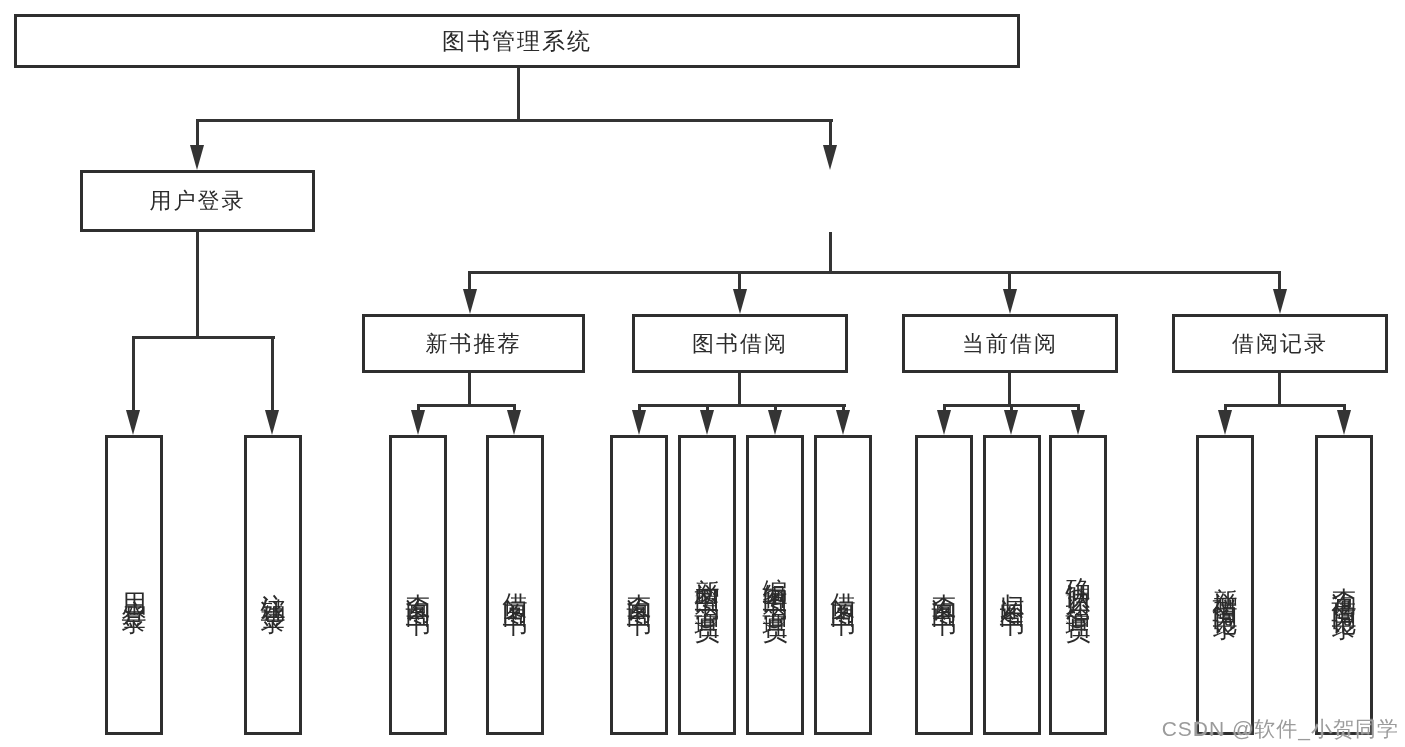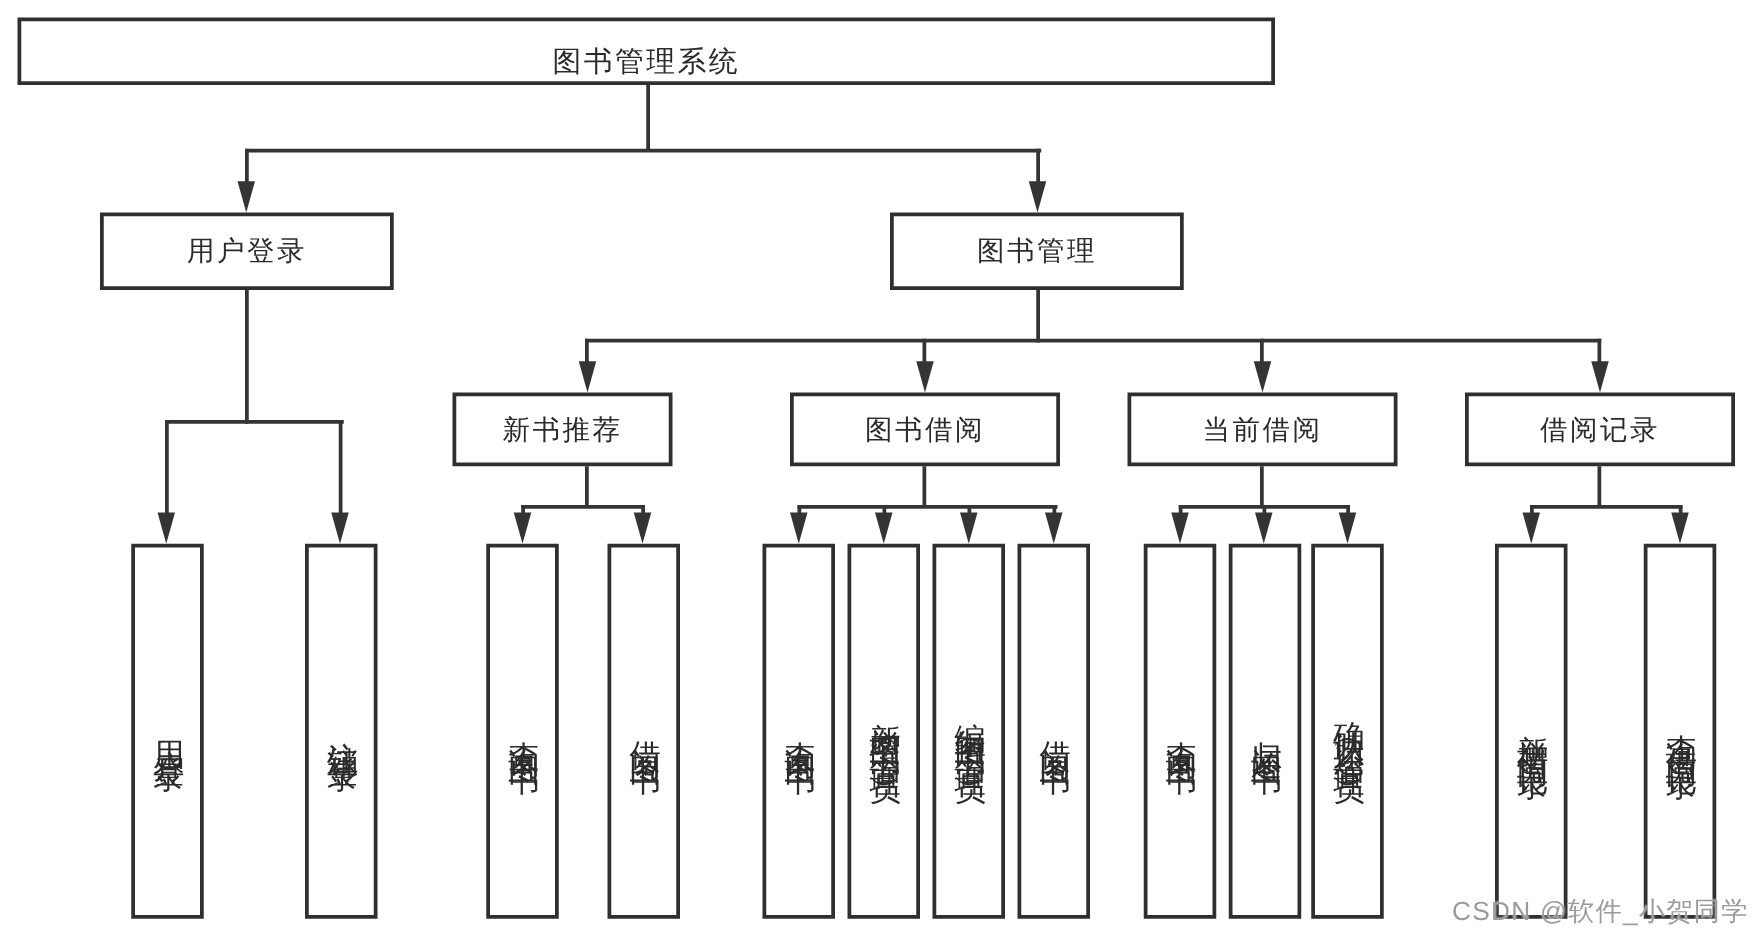--- a/index.html
+++ b/index.html
@@ -46,57 +46,54 @@
     font-size:21px;color:#9b9b9b;z-index:10;
     text-shadow:0 0 2px #ffffff;
     letter-spacing:1px;white-space:nowrap;
   }
 </style>
 </head>
 <body>
 
 <div id="canvas">
 
-  <div class="box" style="left:14px;top:14px;width:1006px;height:54px;align-items:flex-end;">
+  <div class="box" style="left:14px;top:14px;width:1006px;height:54px;">
     <span class="hlabel root-label">图书管理系统</span>
   </div>
 
   <div class="line" style="left:517px;top:68px;width:3px;height:52px;"></div>
   <div class="line" style="left:196px;top:119px;width:637px;height:3px;"></div>
   <div class="line" style="left:196px;top:119px;width:3px;height:30px;"></div>
   <div class="arrow" style="left:190px;top:145px;"></div>
   <div class="line" style="left:829px;top:119px;width:3px;height:30px;"></div>
   <div class="arrow" style="left:823px;top:145px;"></div>
 
   <div class="box" style="left:80px;top:170px;width:235px;height:62px;">
     <span class="hlabel">用户登录</span>
-  </div>
-  <div class="box" style="left:712px;top:170px;width:235px;height:62px;">
-    <span class="hlabel">图书管理</span>
   </div>
 
   <div class="line" style="left:196px;top:232px;width:3px;height:107px;"></div>
   <div class="line" style="left:132px;top:336px;width:143px;height:3px;"></div>
   <div class="line" style="left:132px;top:336px;width:3px;height:78px;"></div>
   <div class="arrow" style="left:126px;top:410px;"></div>
   <div class="line" style="left:271px;top:336px;width:3px;height:78px;"></div>
   <div class="arrow" style="left:265px;top:410px;"></div>
 
   <div class="line" style="left:829px;top:232px;width:3px;height:42px;"></div>
   <div class="line" style="left:468px;top:271px;width:813px;height:3px;"></div>
   <div class="line" style="left:468px;top:271px;width:3px;height:22px;"></div>
   <div class="arrow" style="left:463px;top:289px;"></div>
   <div class="line" style="left:738px;top:271px;width:3px;height:22px;"></div>
   <div class="arrow" style="left:733px;top:289px;"></div>
   <div class="line" style="left:1008px;top:271px;width:3px;height:22px;"></div>
   <div class="arrow" style="left:1003px;top:289px;"></div>
   <div class="line" style="left:1278px;top:271px;width:3px;height:22px;"></div>
   <div class="arrow" style="left:1273px;top:289px;"></div>
 
-  <div class="box" style="left:362px;top:314px;width:176px;height:59px;">
+  <div class="box" style="left:362px;top:314px;width:223px;height:59px;">
     <span class="hlabel">新书推荐</span>
   </div>
   <div class="box" style="left:632px;top:314px;width:216px;height:59px;text-align:center;">
     <span class="hlabel">图书借阅</span>
   </div>
   <div class="box" style="left:1172px;top:314px;width:216px;height:59px;">
     <span class="hlabel">借阅记录</span>
   </div>
   <div class="box" style="left:902px;top:314px;width:216px;height:59px;">
     <span class="hlabel">当前借阅</span>

